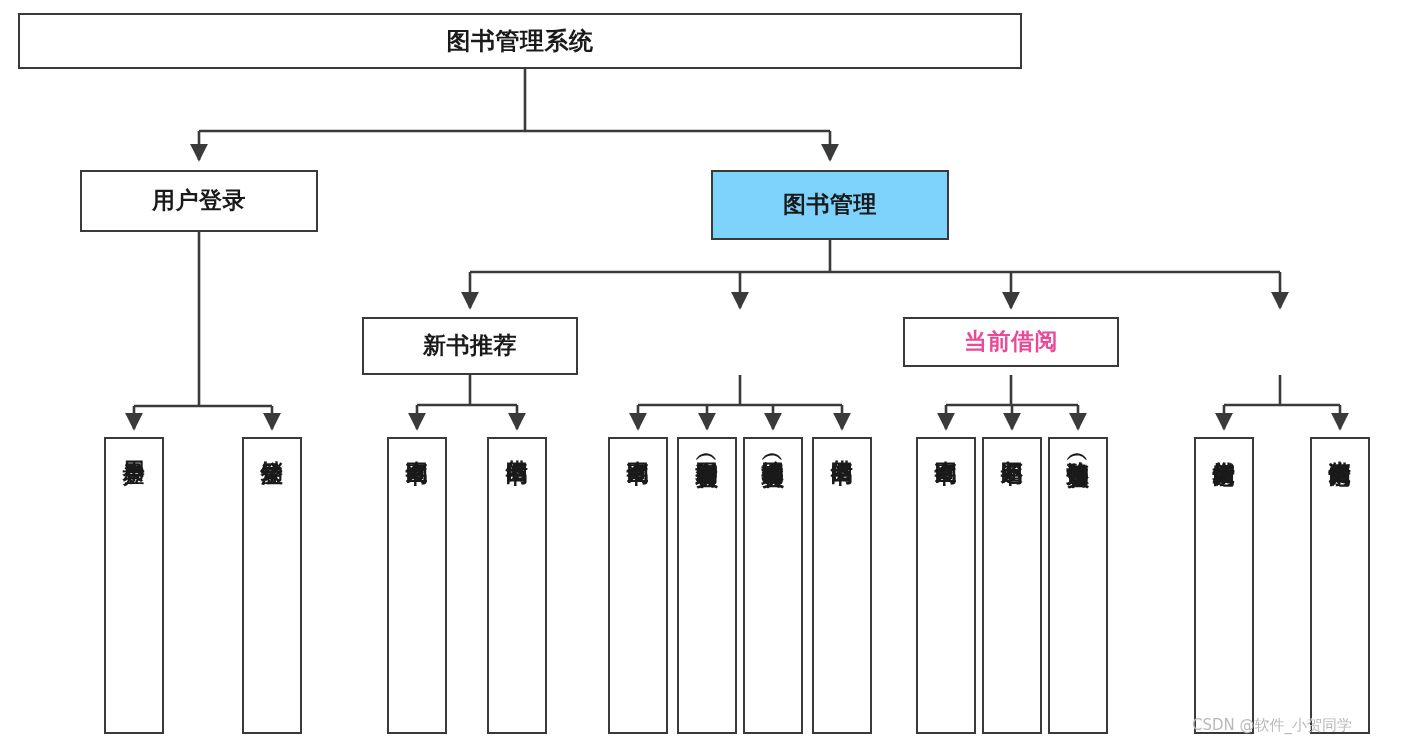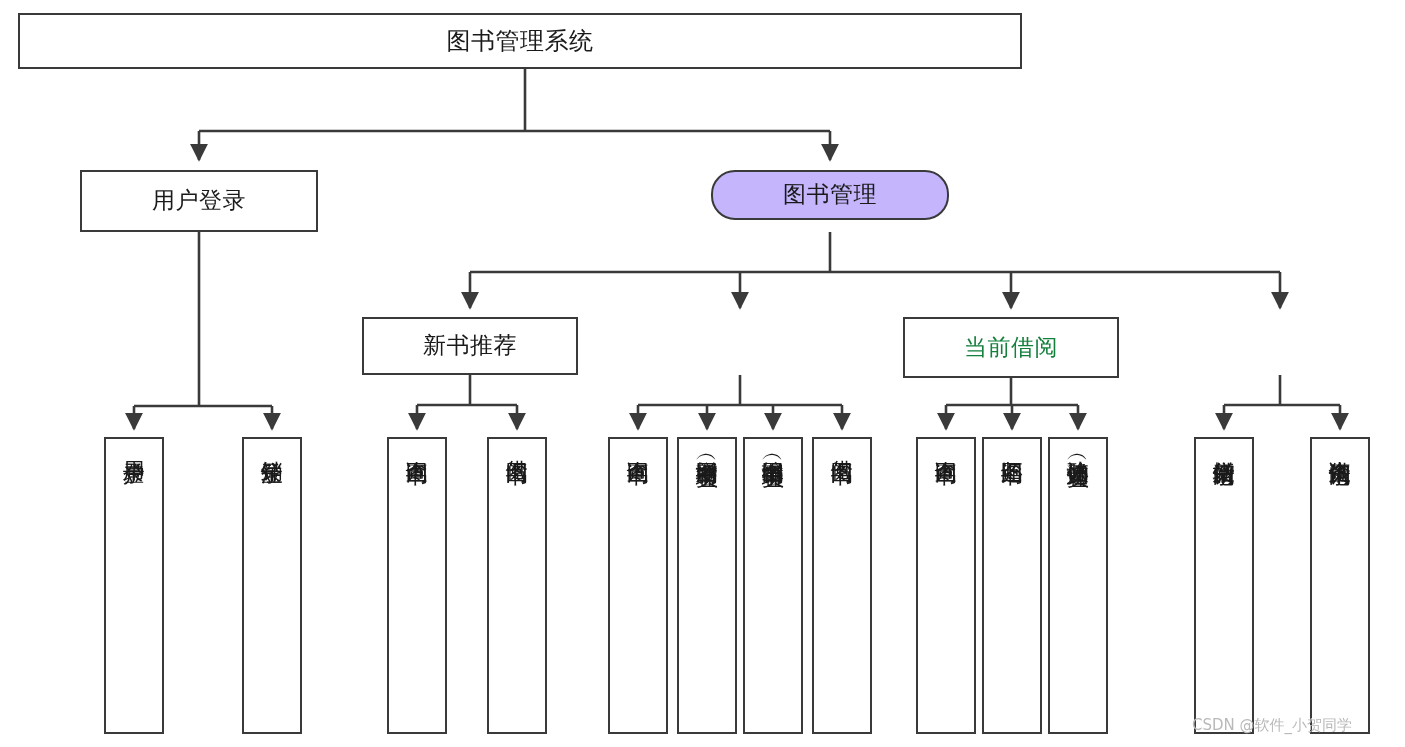--- a/index.html
+++ b/index.html
@@ -34,20 +34,21 @@
     display: flex;
     align-items: center;
     justify-content: center;
     color: #1a1a1a;
   }
   .node .label {
     display: block;
     text-align: center;
     line-height: 1.12;
     letter-spacing: 0.5px;
+    font-weight: bold;
   }
   
   .node.h .label {
     writing-mode: horizontal-tb;
     font-size: 23px;
   }
   .node.root .label {
     font-size: 24px;
   }
   
@@ -127,28 +128,28 @@
     </g>
   </svg>
 
   <div class="node h root" style="left: 18px; top: 13px; width: 1004px; height: 56px; border-color: rgb(58, 58, 58); background: rgb(255, 255, 255); color: rgb(26, 26, 26);">
     <span class="label">图书管理系统</span>
   </div>
 
   <div class="node h" style="left: 80px; top: 170px; width: 238px; height: 62px; border-color: rgb(58, 58, 58); background: rgb(255, 255, 255); color: rgb(26, 26, 26);">
     <span class="label">用户登录</span>
   </div>
-  <div class="node h" style="left: 711px; top: 170px; width: 238px; height: 50px; border-color: rgb(58, 58, 58); background: #c4b5fd; color: rgb(26, 26, 26); border-radius: 24px;">
+  <div class="node h" style="left: 711px; top: 170px; width: 238px; height: 70px; border-color: rgb(58, 58, 58); background: #7dd3fc; color: rgb(26, 26, 26);">
     <span class="label">图书管理</span>
   </div>
 
   <div class="node h" style="left: 362px; top: 317px; width: 216px; height: 58px; border-color: rgb(58, 58, 58); background: rgb(255, 255, 255); color: rgb(26, 26, 26);">
     <span class="label">新书推荐</span>
   </div>
-  <div class="node h" style="left: 903px; top: 317px; width: 216px; height: 61px; border-color: rgb(58, 58, 58); background: rgb(255, 255, 255); color: #15803d;">
+  <div class="node h" style="left: 903px; top: 317px; width: 216px; height: 50px; border-color: rgb(58, 58, 58); background: rgb(255, 255, 255); color: #ec4899;">
     <span class="label">当前借阅</span>
   </div>
 
   <div class="node v" style="left: 104px; top: 437px; width: 60px; height: 297px; border-color: rgb(58, 58, 58); background: rgb(255, 255, 255); color: rgb(26, 26, 26);">
     <span class="label">用户登录</span>
   </div>
   <div class="node v" style="left: 242px; top: 437px; width: 60px; height: 297px; border-color: rgb(58, 58, 58); background: rgb(255, 255, 255); color: rgb(26, 26, 26);">
     <span class="label">注销登录</span>
   </div>
   <div class="node v" style="left: 387px; top: 437px; width: 60px; height: 297px; border-color: rgb(58, 58, 58); background: rgb(255, 255, 255); color: rgb(26, 26, 26);">

